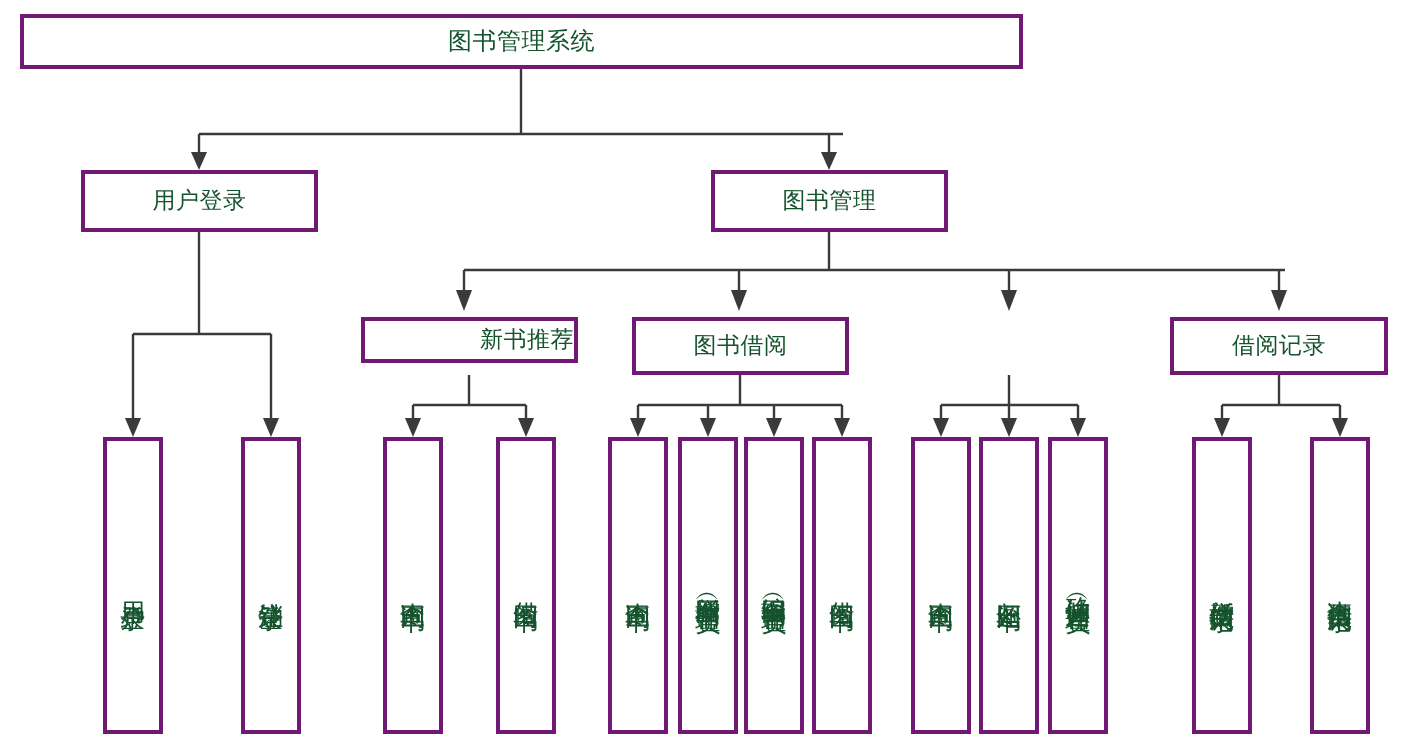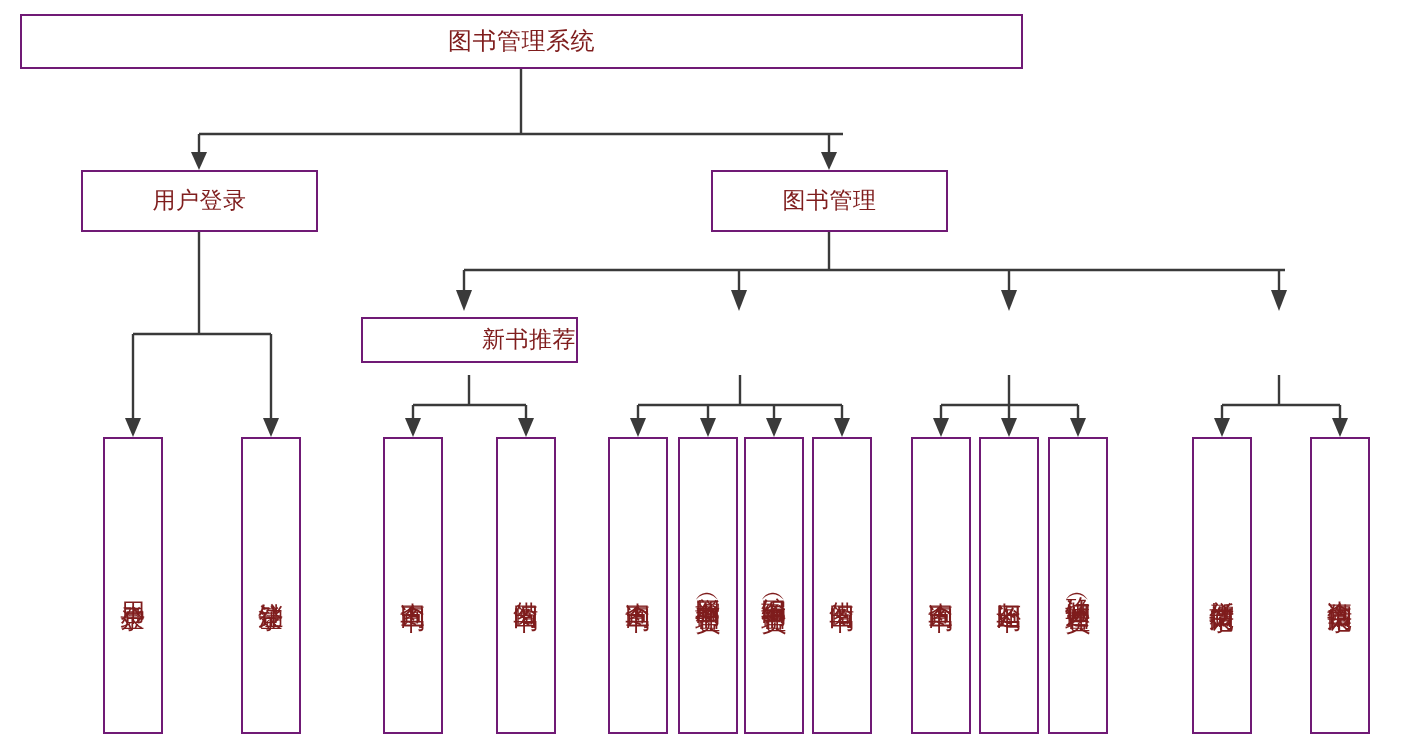--- a/index.html
+++ b/index.html
@@ -16,25 +16,25 @@
     width: 1405px;
     height: 747px;
     background: #ffffff;
     overflow: hidden;
   }
   
   .node {
     position: absolute;
     box-sizing: border-box;
     background: #ffffff;
-    border: 2px solid #701a75;
+    border: 4px solid #701a75;
     display: flex;
     align-items: center;
     justify-content: center;
-    color: #7f1d1d;
+    color: #14532d;
   }
   .node .label {
     display: block;
     text-align: center;
     line-height: 1.18;
     letter-spacing: 0.5px;
   }
   
   .node.h .label {
     font-size: 23px;
@@ -161,22 +161,28 @@
   </div>
 
   <div class="node h" style="left:711px; top:170px; width:237px; height:62px;">
     <span class="label">图书管理</span>
   </div>
 
   <div class="node h" style="left:361px; top:317px; width:217px; height:46px;justify-content:flex-end;">
     <span class="label">新书推荐</span>
   </div>
 
-
-
+  <div class="node h" style="left:632px; top:317px; width:217px; height:58px;">
+    <span class="label">图书借阅</span>
+  </div>
+
+
+  <div class="node h" style="left:1170px; top:317px; width:218px; height:58px;">
+    <span class="label">借阅记录</span>
+  </div>
 
   <div class="node v" style="left:103px; top:437px; width:60px; height:297px;">
     <span class="label">用户登录</span>
   </div>
 
   <div class="node v" style="left:241px; top:437px; width:60px; height:297px;">
     <span class="label">注销登录</span>
   </div>
 
   <div class="node v" style="left:383px; top:437px; width:60px; height:297px;">

